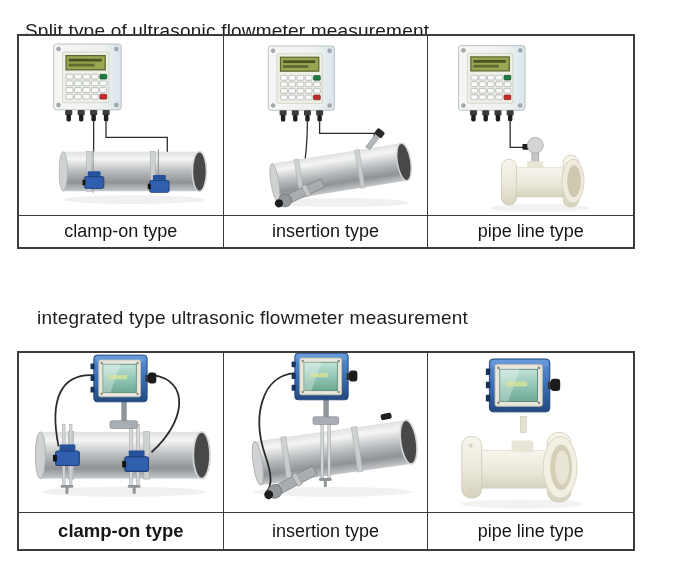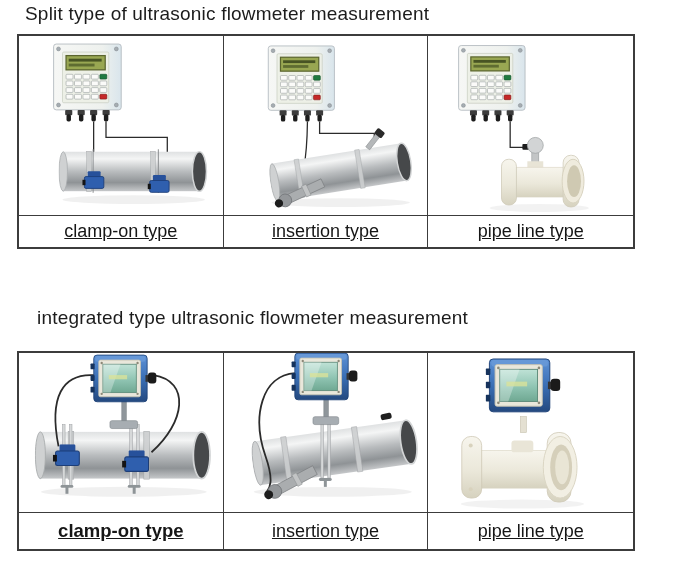--- a/index.html
+++ b/index.html
@@ -4,36 +4,36 @@
 <style>
   html,body{margin:0;padding:0;background:#fff;}
   .page{
     position:relative; width:680px; height:576px; background:var(--page-background,#ffffff);
     font-family:"Liberation Sans", sans-serif; overflow:hidden;
   }
   .heading{
     position:absolute; left:25px; margin:0; font-size:19px; font-weight:400;
     color:var(--heading-text,#1c1c1c); letter-spacing:.2px; white-space:nowrap;
   }
-  #heading-split{top:3px;}
+  #heading-split{top:20px;}
   #heading-integrated{top:307px;margin-left:12px;}
   .ftable{
     position:absolute; left:17px; width:618px; display:grid;
     grid-template-columns:1fr 1fr 1fr; background:#fff;
     border:2px solid var(--table-border,#3c3c3c); box-sizing:border-box;
   }
   #table-split{top:34px; grid-template-rows:180px 31px;}
   #table-integrated{top:351px; grid-template-rows:160px 36px;}
   .cell{
     box-sizing:border-box; overflow:hidden;
     border-right:1.5px solid var(--table-border,#3c3c3c);
     border-bottom:1.5px solid var(--table-border,#3c3c3c);
   }
   .cell:nth-child(3n){border-right:none;}
-  .cell:nth-child(n+4){border-bottom:none;text-decoration:underline;}
+  .cell:nth-child(n+4){border-bottom:none;}
   .lbl{
     display:flex; align-items:center; justify-content:center;
     font-size:18px; color:var(--label-text,#161616); white-space:nowrap;
   }
   .lbl.bold{font-weight:700; font-size:18.5px;}
   .cell svg.illus{display:block; width:100%; height:100%;}
   .defs-holder{position:absolute; width:0; height:0; overflow:hidden;}
 </style>
 </head>
 <body>

